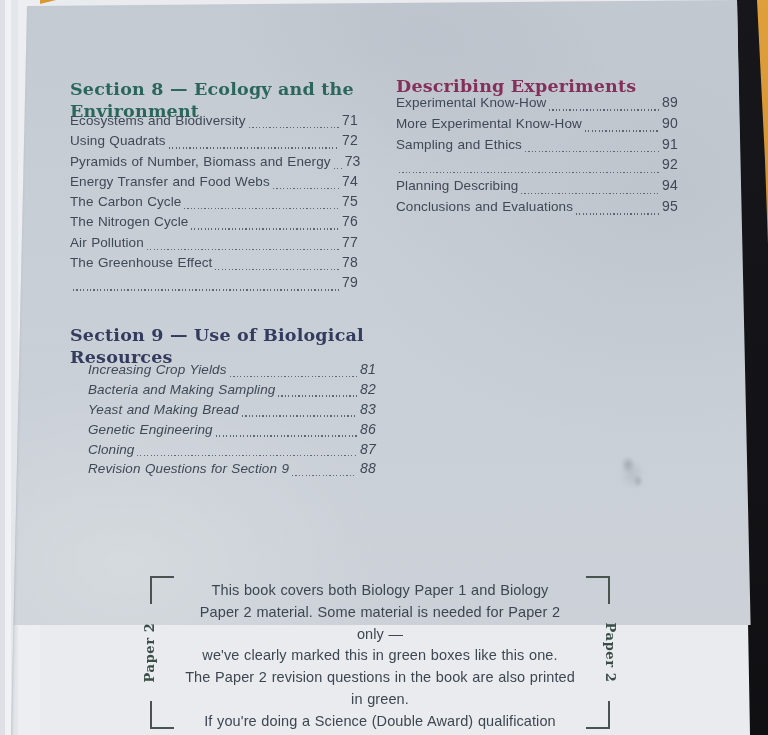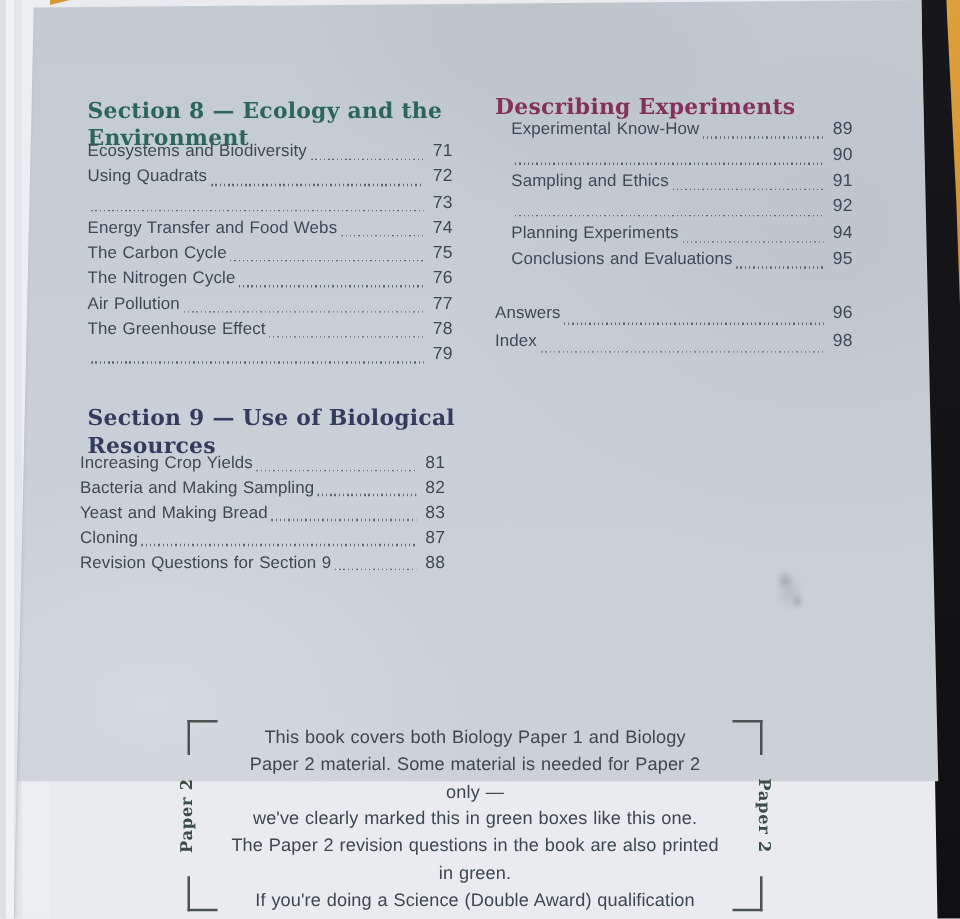--- a/index.html
+++ b/index.html
@@ -56,37 +56,37 @@
     position:absolute;width:330px;
     font-family:"DejaVu Serif","Liberation Serif",serif;
     font-weight:bold;font-size:17.5px;line-height:21.5px;
     letter-spacing:.2px;white-space:pre-line;
   }
   #s8-heading{left:70px;top:79px;color:#2b665b;}
   #s9-heading{left:70px;top:325px;color:#333b5e;}
   #exp-heading{left:396px;top:76px;color:#84305a;}
   .toc-list{position:absolute;}
   #s8-list{left:70px;top:112px;width:292px;}
-  #s9-list{left:64px;top:361px;width:292px;}
+  #s9-list{left:88px;top:361px;width:292px;font-style:italic;}
   #exp-list{left:396px;top:94px;width:286px;}
   #back-list{left:396px;top:241px;width:286px;}
   .toc-row{
     display:flex;align-items:baseline;height:20.3px;
     font-size:13.5px;color:#3e4956;letter-spacing:.1px;word-spacing:.5px;
   }
   #s9-list .toc-row{height:19.9px;}
-  #exp-list .toc-row{height:20.8px;margin-left:13px;}
+  #exp-list .toc-row{height:20.8px;}
   #back-list .toc-row{height:22.5px;}
   .toc-label{white-space:nowrap;flex:0 0 auto;}
   .toc-dots{
     flex:1 1 0;min-width:8px;height:1.4px;align-self:flex-end;
     margin:0 3px 4px 3px;
     background-image:repeating-linear-gradient(90deg,rgba(62,74,88,.78) 0 1.1px,transparent 1.1px 3.4px);
   }
-  .toc-page{flex:0 0 auto;min-width:20px;text-align:right;font-size:14px;}
+  .toc-page{flex:0 0 auto;min-width:20px;font-size:14px;}
   
   .note-box{position:absolute;left:150px;top:576px;width:460px;height:153px;}
   .crop{position:absolute;width:22px;height:26px;}
   .crop.tl{left:0;top:0;border-left:2px solid #4a534f;border-top:2px solid #4a534f;}
   .crop.bl{left:0;bottom:0;border-left:2px solid #4a534f;border-bottom:2px solid #4a534f;}
   .crop.tr{right:0;top:0;border-right:2px solid #4a534f;border-top:2px solid #4a534f;}
   .crop.br{right:0;bottom:0;border-right:2px solid #4a534f;border-bottom:2px solid #4a534f;}
   .note-text{
     position:absolute;left:34px;right:34px;top:4px;
     text-align:center;font-size:14.5px;line-height:21.8px;color:#3d4751;
@@ -127,20 +127,21 @@
           <span class="toc-label">Ecosystems and Biodiversity</span>
           <span class="toc-dots"></span>
           <span class="toc-page">71</span>
         </div>
         <div class="toc-row">
           <span class="toc-label">Using Quadrats</span>
           <span class="toc-dots"></span>
           <span class="toc-page">72</span>
         </div>
         <div class="toc-row">
+          <span class="toc-label">Pyramids of Number, Biomass and Energy</span>
           <span class="toc-dots"></span>
           <span class="toc-page">73</span>
         </div>
         <div class="toc-row">
           <span class="toc-label">Energy Transfer and Food Webs</span>
           <span class="toc-dots"></span>
           <span class="toc-page">74</span>
         </div>
         <div class="toc-row">
           <span class="toc-label">The Carbon Cycle</span>
@@ -180,75 +181,69 @@
           <span class="toc-label">Bacteria and Making Sampling</span>
           <span class="toc-dots"></span>
           <span class="toc-page">82</span>
         </div>
         <div class="toc-row">
           <span class="toc-label">Yeast and Making Bread</span>
           <span class="toc-dots"></span>
           <span class="toc-page">83</span>
         </div>
         <div class="toc-row">
+          <span class="toc-label">Genetic Engineering</span>
+          <span class="toc-dots"></span>
+          <span class="toc-page">86</span>
+        </div>
+        <div class="toc-row">
           <span class="toc-label">Cloning</span>
           <span class="toc-dots"></span>
           <span class="toc-page">87</span>
         </div>
         <div class="toc-row">
           <span class="toc-label">Revision Questions for Section 9</span>
           <span class="toc-dots"></span>
           <span class="toc-page">88</span>
         </div>
       </div>
 
     <div class="sec-heading" id="exp-heading">Describing Experiments</div>
     <div class="toc-list" id="exp-list">
         <div class="toc-row">
           <span class="toc-label">Experimental Know-How</span>
           <span class="toc-dots"></span>
           <span class="toc-page">89</span>
         </div>
         <div class="toc-row">
+          <span class="toc-label">More Experimental Know-How</span>
           <span class="toc-dots"></span>
           <span class="toc-page">90</span>
         </div>
         <div class="toc-row">
           <span class="toc-label">Sampling and Ethics</span>
           <span class="toc-dots"></span>
           <span class="toc-page">91</span>
         </div>
         <div class="toc-row">
           <span class="toc-dots"></span>
           <span class="toc-page">92</span>
         </div>
         <div class="toc-row">
-          <span class="toc-label">Planning Experiments</span>
+          <span class="toc-label">Planning Describing</span>
           <span class="toc-dots"></span>
           <span class="toc-page">94</span>
         </div>
         <div class="toc-row">
           <span class="toc-label">Conclusions and Evaluations</span>
           <span class="toc-dots"></span>
           <span class="toc-page">95</span>
         </div>
       </div>
 
-    <div class="toc-list" id="back-list">
-        <div class="toc-row">
-          <span class="toc-label">Answers</span>
-          <span class="toc-dots"></span>
-          <span class="toc-page">96</span>
-        </div>
-        <div class="toc-row">
-          <span class="toc-label">Index</span>
-          <span class="toc-dots"></span>
-          <span class="toc-page">98</span>
-        </div>
-      </div>
 
     <div class="note-box">
       <div class="crop tl"></div>
       <div class="crop bl"></div>
       <div class="crop tr"></div>
       <div class="crop br"></div>
       <div class="vlabel left">
         <span>Paper 2</span>
       </div>
       <div class="vlabel right">

